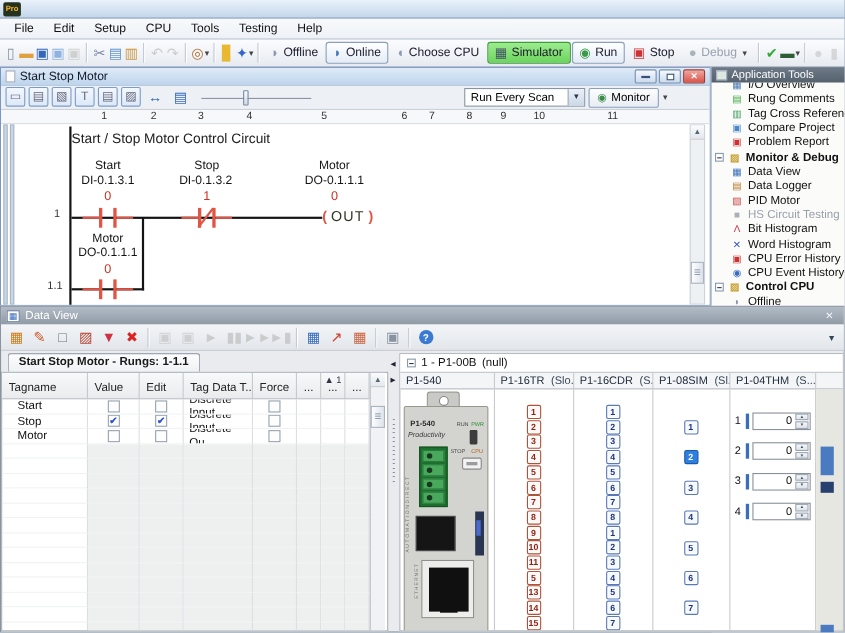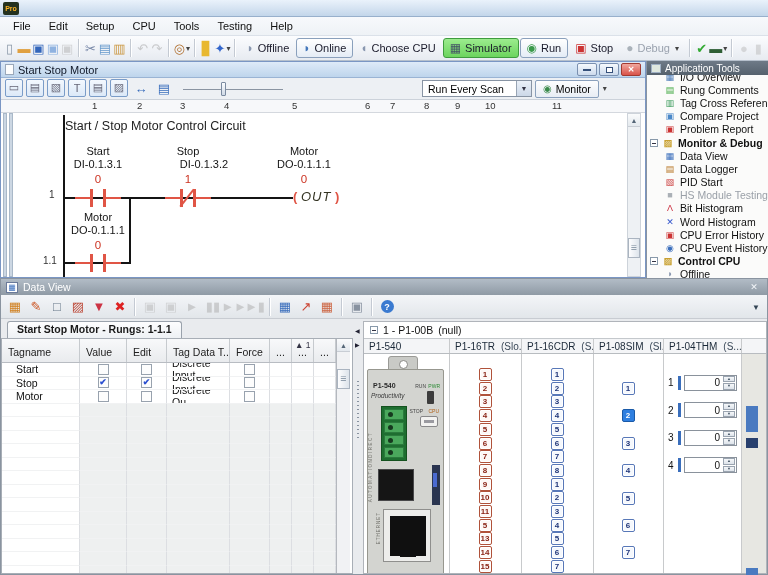--- a/index.html
+++ b/index.html
@@ -77,21 +77,21 @@
   .lt { position:absolute; width:110px; text-align:center; font-size:11px; color:#141414; }
   .lv { position:absolute; width:110px; text-align:center; font-size:11.5px; color:#cc3322; }
   .rnum { position:absolute; font-size:10px; color:#333; }
   .contact { position:absolute; width:46px; height:19px; }
   .contact .lead { position:absolute; top:8px; height:2px; background:#e05545; }
   .contact .lead.l { left:0; width:15px; } .contact .lead.r { left:31px; width:15px; }
   .contact .bar { position:absolute; top:0; width:3px; height:18px; background:#e05545; }
   .contact .bar.b1 { left:15px; } .contact .bar.b2 { left:28px; }
   .contact .slash { position:absolute; left:21px; top:-2px; width:2px; height:22px; background:#e05545; transform:rotate(38deg); }
   .coil { position:absolute; font-size:13px; white-space:nowrap; }
-  .coil .paren { color:#e05545; font-weight:bold; } .coil .cl { color:#332; letter-spacing:1px;font-style:italic; }
+  .coil .paren { color:#e05545; font-weight:bold; } .coil .cl { color:#332; letter-spacing:1px; }
 
   .vsb { position:absolute; right:4px; top:0; width:14px; height:100%; background:#eef1f4; border:1px solid #cdd3da; }
   .vsb-btn { height:13px; display:flex; align-items:center; justify-content:center; font-size:7px; color:#567;
     background:linear-gradient(#fafbfc,#e4e9ee); border-bottom:1px solid #c8cdd4; }
   .vsb-thumb { position:absolute; left:0; right:0; bottom:18px; height:20px;
     background:linear-gradient(90deg,#fdfdfe,#dde4eb); border:1px solid #aab4c0; font-size:7px; color:#789;
     display:flex; align-items:center; justify-content:center; letter-spacing:0; }
 
   
   .apptools { width:122px; border-left:1px solid #8894a2; background:#f4f5f6; display:flex; flex-direction:column; }
@@ -402,21 +402,21 @@
           <div class="lt" style="left:42px;top:45px;">DI-0.1.3.1</div>
           <div class="lv" style="left:42px;top:60px;">0</div>
           <div class="contact" style="left:74px;top:76px;">
             <span class="lead l"></span>
               <span class="lead r"></span>
               <span class="bar b1"></span>
               <span class="bar b2"></span>
           </div>
 
           <div class="lt" style="left:132px;top:32px;">Stop</div>
-          <div class="lt" style="left:148px;top:45px;">DI-0.1.3.2</div>
+          <div class="lt" style="left:131px;top:45px;">DI-0.1.3.2</div>
           <div class="lv" style="left:132px;top:60px;">1</div>
           <div class="contact" style="left:164px;top:76px;">
             <span class="lead l"></span>
               <span class="lead r"></span>
               <span class="bar b1"></span>
               <span class="bar b2"></span>
             <span class="slash"></span>
           </div>
 
           <div class="lt" style="left:248px;top:32px;">Motor</div>
@@ -481,25 +481,25 @@
             <div class="at-item">
               <span class="at-icon" style="color: rgb(58, 110, 188);">▦</span>
               <span>Data View</span>
             </div>
             <div class="at-item">
               <span class="at-icon" style="color: rgb(184, 120, 40);">▤</span>
               <span>Data Logger</span>
             </div>
             <div class="at-item">
               <span class="at-icon" style="color: rgb(204, 68, 68);">▧</span>
-              <span>PID Start</span>
+              <span>PID Motor</span>
             </div>
             <div class="at-item disabled">
               <span class="at-icon" style="color: rgb(170, 176, 182);">■</span>
-              <span>HS Module Testing</span>
+              <span>HS Circuit Testing</span>
             </div>
             <div class="at-item">
               <span class="at-icon" style="color: rgb(204, 51, 68);">Λ</span>
               <span>Bit Histogram</span>
             </div>
             <div class="at-item">
               <span class="at-icon" style="color: rgb(51, 85, 204);">✕</span>
               <span>Word Histogram</span>
             </div>
             <div class="at-item">

